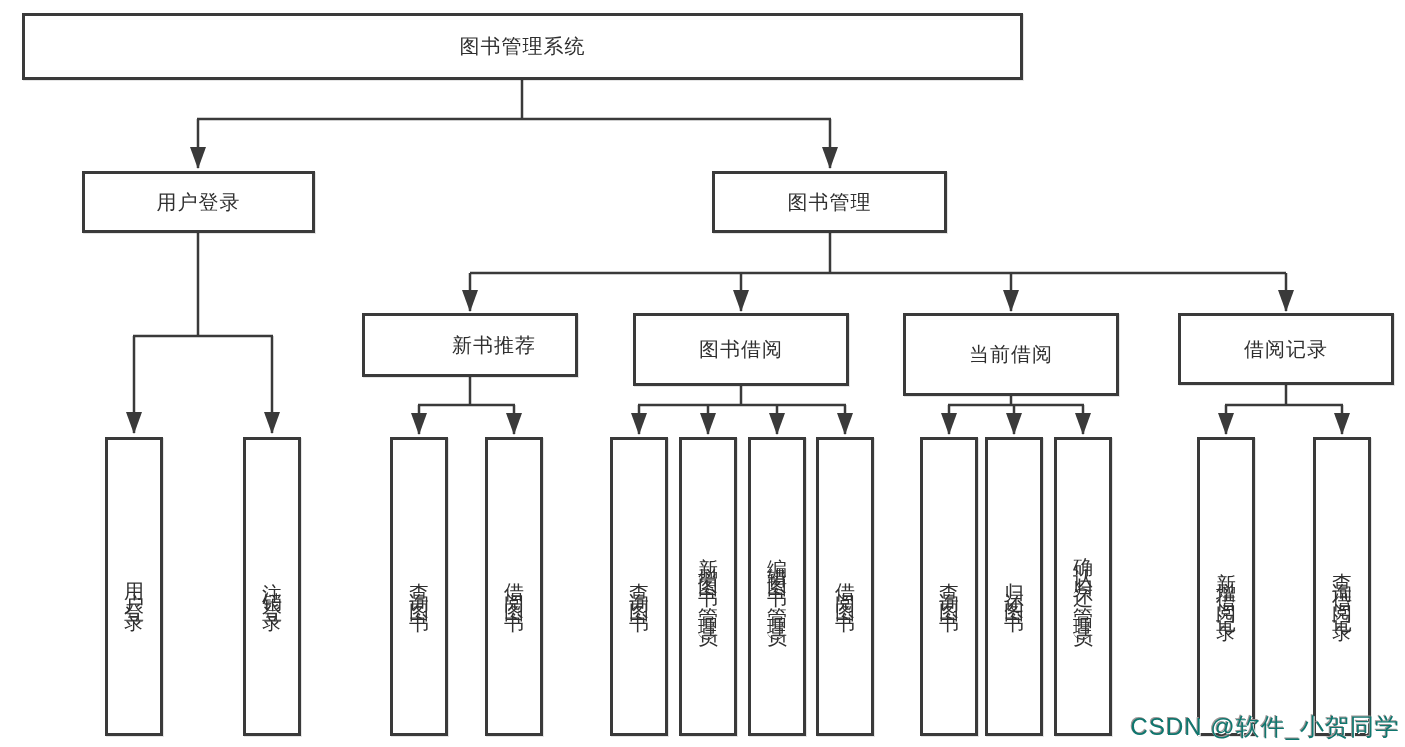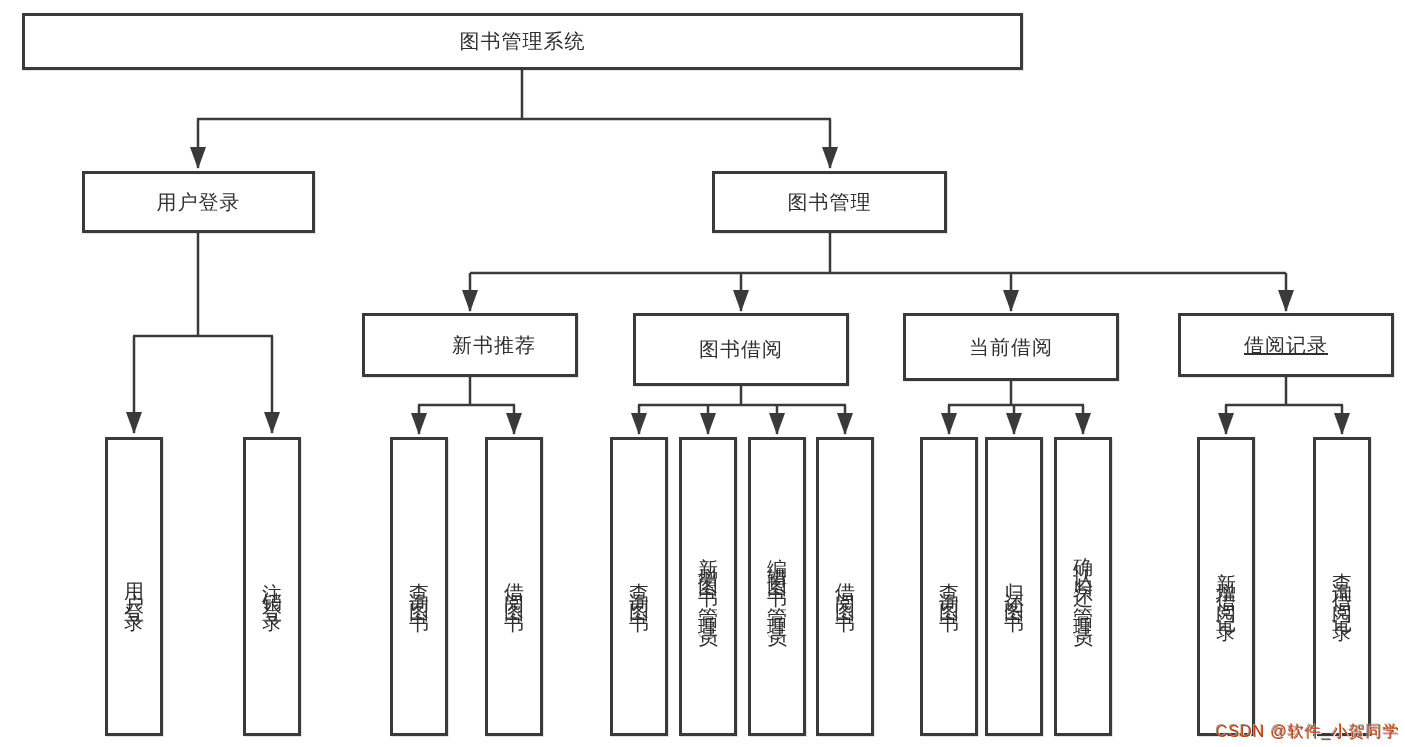--- a/index.html
+++ b/index.html
@@ -19,21 +19,21 @@
     display:flex;align-items:center;justify-content:center;
     box-shadow:1px 1px 0 rgba(0,0,0,0.10);
   }
   .vlabel{
     writing-mode:vertical-rl;text-orientation:mixed;
     font-size:20px;letter-spacing:10px;line-height:1.05;color:#2f2f2f;
     white-space:nowrap;
   }
   .watermark{
     position:absolute;right:5px;bottom:4px;
-    font-size:16px;letter-spacing:1px;color:#c2410c;
+    font-size:24px;letter-spacing:1px;color:#0f766e;
     text-shadow:-1px -1px 0 #9e9696,1px 1px 0 #ffffff;
     white-space:nowrap;
     text-align:center;
   }
 </style>
 </head>
 <body>
 
 <div class="canvas">
 
@@ -80,41 +80,41 @@
       <path d="M1014,405 V434" marker-end="url(#arrow)"></path>
       <path d="M1083,405 V434" marker-end="url(#arrow)"></path>
 
       <path d="M1286,377 V405"></path>
       <path d="M1225,405 H1343"></path>
       <path d="M1226,405 V434" marker-end="url(#arrow)"></path>
       <path d="M1342,405 V434" marker-end="url(#arrow)"></path>
     </g>
   </svg>
 
-  <div class="node" style="left:22px;top:13px;width:1001px;height:57px;">
+  <div class="node" style="left:22px;top:13px;width:1001px;height:67px;">
     <span>图书管理系统</span>
   </div>
 
   <div class="node" style="left:82px;top:171px;width:233px;height:62px;">
     <span>用户登录</span>
   </div>
   <div class="node" style="left:712px;top:171px;width:235px;height:62px;align-items:center;">
     <span>图书管理</span>
   </div>
 
   <div class="node" style="left:362px;top:313px;width:216px;height:64px;padding-left:48px;">
     <span>新书推荐</span>
   </div>
   <div class="node" style="left:633px;top:313px;width:216px;height:73px;">
     <span>图书借阅</span>
   </div>
-  <div class="node" style="left:903px;top:313px;width:216px;height:68px;">
+  <div class="node" style="left:903px;top:313px;width:216px;height:83px;">
     <span>当前借阅</span>
   </div>
-  <div class="node" style="left:1178px;top:313px;width:216px;height:64px;text-decoration:underline;">
+  <div class="node" style="left:1178px;top:313px;width:216px;height:72px;">
     <span>借阅记录</span>
   </div>
 
   <div class="vnode" style="left:105px;top:437px;width:58px;height:299px;">
     <span class="vlabel">用户登录</span>
   </div>
   <div class="vnode" style="left:243px;top:437px;width:58px;height:299px;">
     <span class="vlabel">注销登录</span>
   </div>
 

